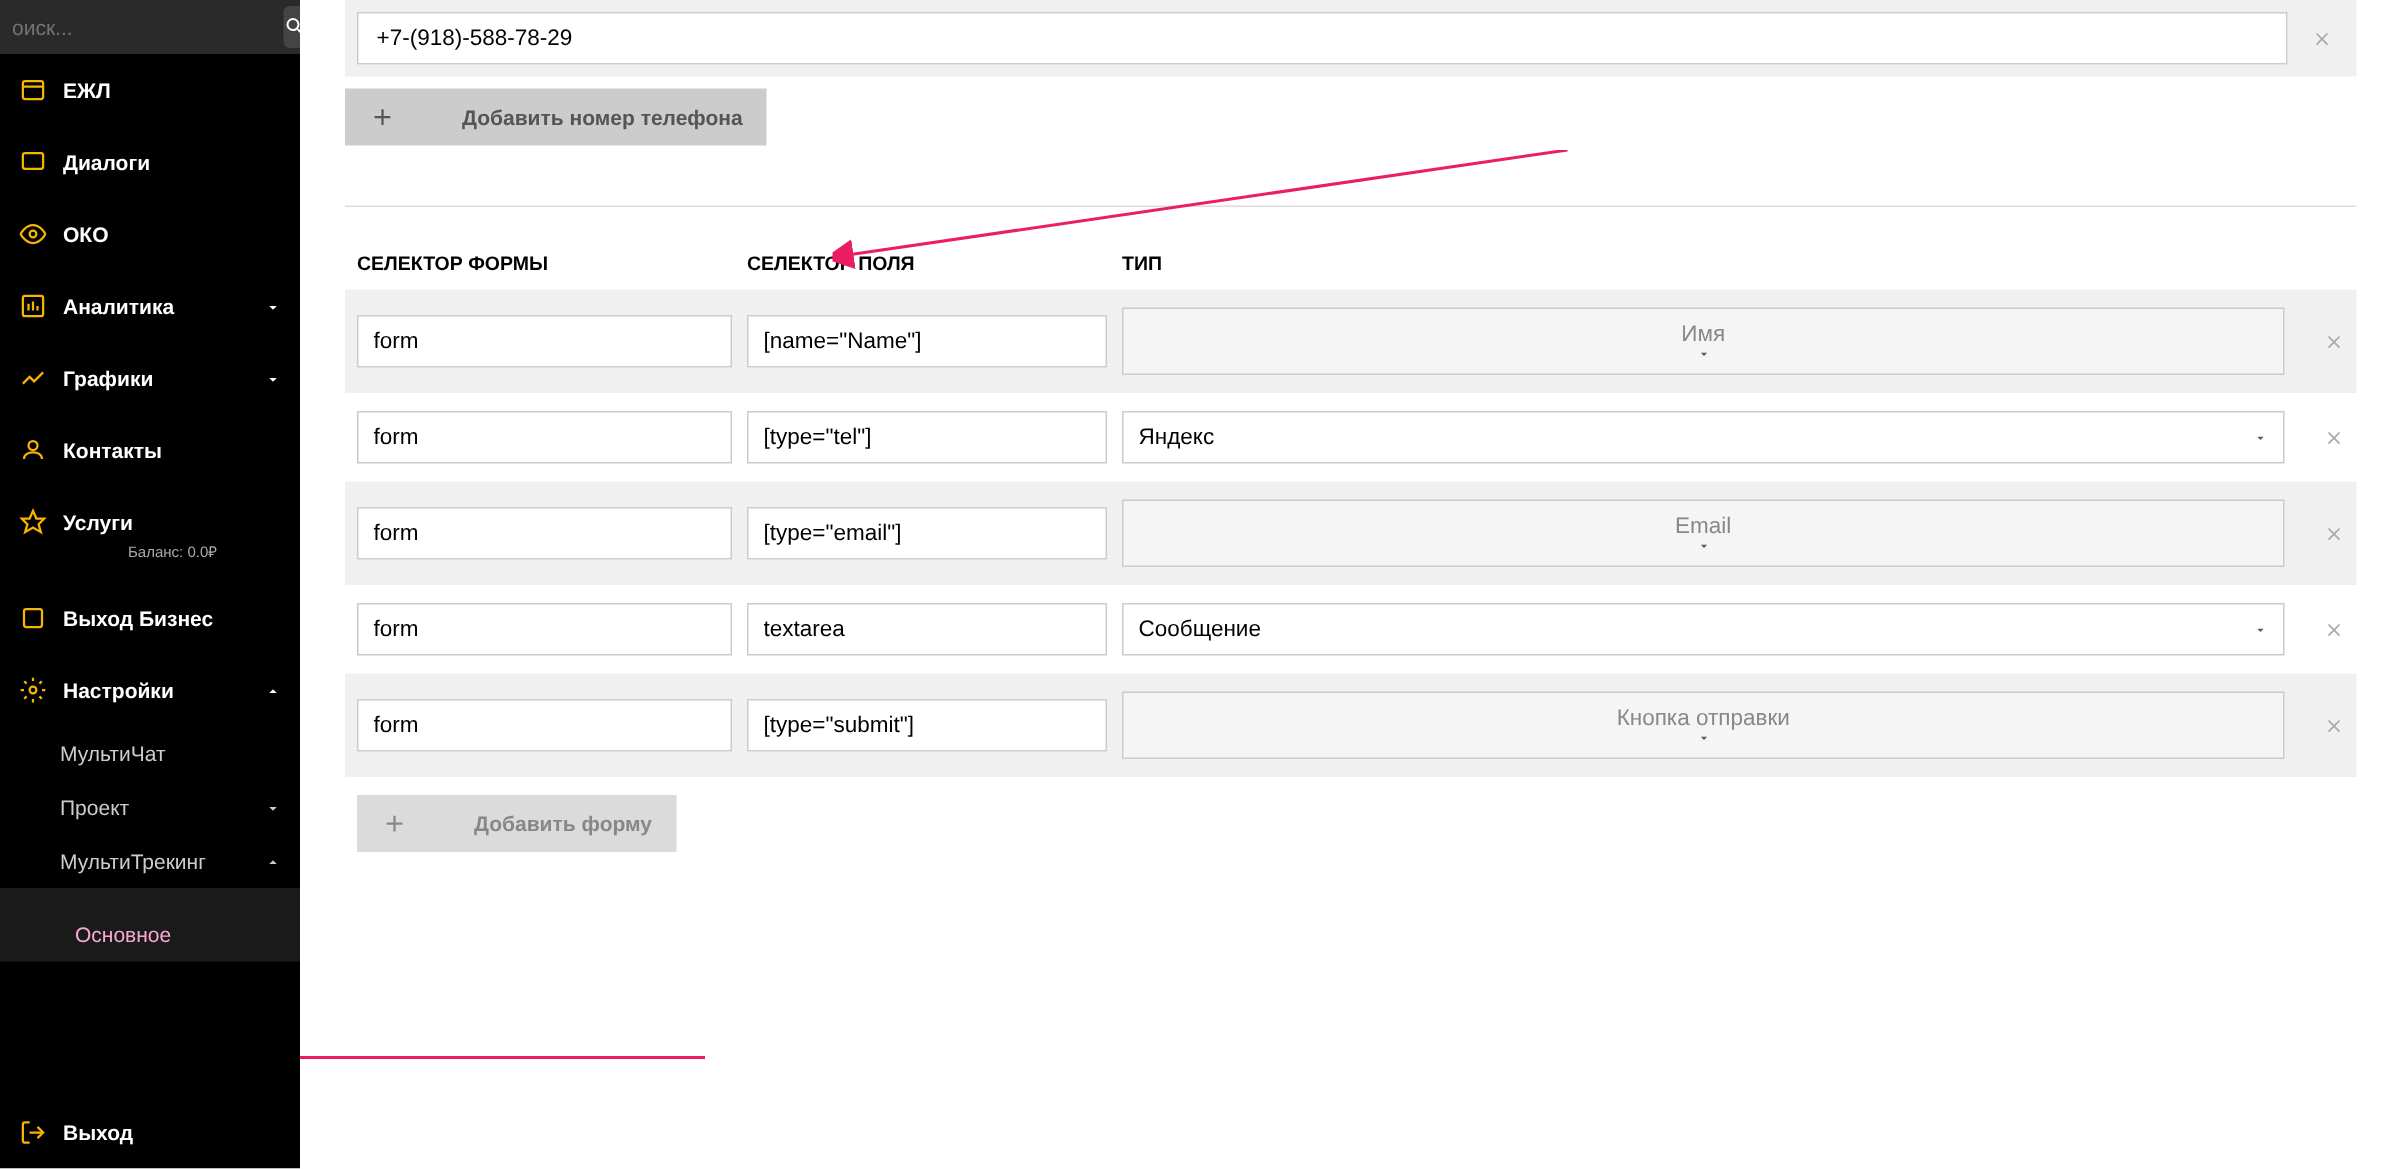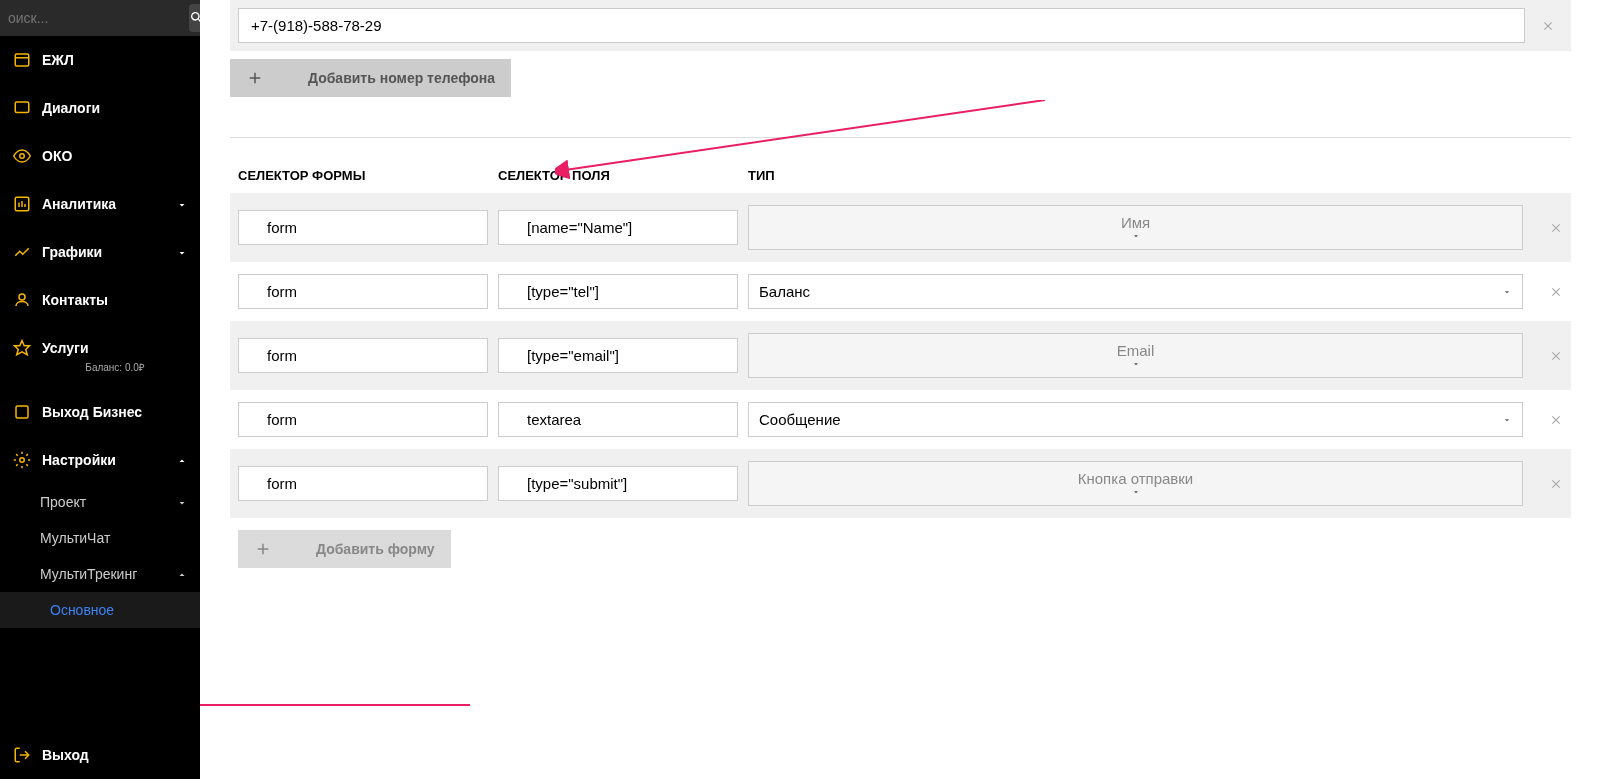--- a/index.html
+++ b/index.html
@@ -21,21 +21,21 @@
 .nav-item .chevron { width: 12px; height: 12px; }
 .nav-item .chevron svg { width: 12px; height: 12px; fill: #fff; }
 .nav-item.balance-item { flex-direction: column; align-items: center; }
 .nav-item.balance-item .balance-row { display: flex; align-items: center; width: 100%; }
 .nav-item.balance-item .balance-text { font-size: 10px; font-weight: normal; color: #aaa; margin-left: 30px; margin-top: 2px; }
 
 .sub-nav-item { padding: 10px 12px 10px 40px; color: #ccc; cursor: pointer; display: flex; align-items: center; }
 .sub-nav-item .label { flex: 1; }
 .sub-nav-item .chevron { width: 12px; height: 12px; }
 .sub-nav-item .chevron svg { width: 12px; height: 12px; fill: #ccc; }
-.sub-sub-item { padding: 10px 12px 10px 50px; color: #3b82f6; cursor: pointer; background: #1a1a1a; }
+.sub-sub-item { padding: 23px 12px 10px 50px; color: #f9a8d4; cursor: pointer; background: #1a1a1a; }
 
 
 .main { flex: 1; background: #fff; padding: 0 30px; position: relative; overflow: hidden; }
 
 .phone-section { margin-bottom: 20px; }
 .phone-row { display: flex; align-items: center; padding: 8px; background: #f0f0f0; margin-bottom: 8px; }
 .phone-input { flex: 1; padding: 8px 12px; border: 1px solid #ccc; background: #fff; font-size: 15px; }
 .remove-btn { width: 30px; height: 30px; display: flex; align-items: center; justify-content: center; cursor: pointer; margin-left: 8px; }
 .remove-btn svg { width: 14px; height: 14px; fill: #aaa; }
 
@@ -53,21 +53,21 @@
 
 .table-section { }
 .table-header { display: flex; padding: 10px 8px; font-weight: bold; font-size: 13px; }
 .col-form { width: 250px; margin-right: 10px; }
 .col-field { width: 240px; margin-right: 10px; }
 .col-type { flex: 1; margin-right: 10px; }
 .col-remove { width: 30px; }
 
 .table-row { display: flex; align-items: center; padding: 12px 8px; }
 .table-row.alt { background: #f0f0f0; }
-.form-input { padding: 8px 28px; border: 1px solid #ccc; background: #fff; font-size: 15px; width: 100%; }
+.form-input { padding: 8px 10px; border: 1px solid #ccc; background: #fff; font-size: 15px; width: 100%; }
 .type-select { padding: 8px 10px; border: 1px solid #ccc; background: #fff; font-size: 15px; width: 100%; display: flex; align-items: center; justify-content: space-between; cursor: pointer; }
 .type-select.disabled { background: #f5f5f5; color: #888; flex-direction: column; }
 .type-select svg { width: 10px; height: 10px; fill: #555; }
 
 
 .arrow1 { position: absolute; top: 100px; left: 355px; pointer-events: none; }
 .arrow2 { position: absolute; top: 695px; left: -30px; pointer-events: none; }
 
 .exit-section { margin-top: auto; }
 </style>
@@ -171,27 +171,27 @@
               <circle cx="12" cy="12" r="3"></circle>
               <path d="M12 1v3m0 16v3M4.2 4.2l2.1 2.1m11.4 11.4l2.1 2.1M1 12h3m16 0h3M4.2 19.8l2.1-2.1m11.4-11.4l2.1-2.1"></path>
             </svg>
           </span>
         <span class="label">Настройки</span>
         <span class="chevron"><svg viewBox="0 0 24 24">
               <path d="M7 14l5-5 5 5z"></path>
             </svg></span>
       </div>
       <div class="sub-nav-item">
+        <span class="label">МультиЧат</span>
+      </div>
+      <div class="sub-nav-item">
         <span class="label">Проект</span>
         <span class="chevron"><svg viewBox="0 0 24 24">
               <path d="M7 10l5 5 5-5z"></path>
             </svg></span>
-      </div>
-      <div class="sub-nav-item">
-        <span class="label">МультиЧат</span>
       </div>
       <div class="sub-nav-item">
         <span class="label">МультиТрекинг</span>
         <span class="chevron"><svg viewBox="0 0 24 24">
               <path d="M7 14l5-5 5 5z"></path>
             </svg></span>
       </div>
       <div class="sub-sub-item">
         <span>Основное</span>
       </div>
@@ -259,21 +259,21 @@
                   <path d="M19 6.41L17.59 5 12 10.59 6.41 5 5 6.41 10.59 12 5 17.59 6.41 19 12 13.41 17.59 19 19 17.59 13.41 12z"></path>
                 </svg>
       </div>
     </div>
           </div>
           <div class="table-row ">
     <div class="col-form"><input class="form-input" value="form" style=""></div>
     <div class="col-field"><input class="form-input" value="[type=&quot;tel&quot;]" style=""></div>
     <div class="col-type">
       <div class="type-select ">
-        <span>Баланс</span>
+        <span>Яндекс</span>
         <svg viewBox="0 0 24 24">
                   <path d="M7 10l5 5 5-5z"></path>
                 </svg>
       </div>
     </div>
     <div class="col-remove">
       <div class="remove-btn">
         <svg viewBox="0 0 24 24">
                   <path d="M19 6.41L17.59 5 12 10.59 6.41 5 5 6.41 10.59 12 5 17.59 6.41 19 12 13.41 17.59 19 19 17.59 13.41 12z"></path>
                 </svg>

